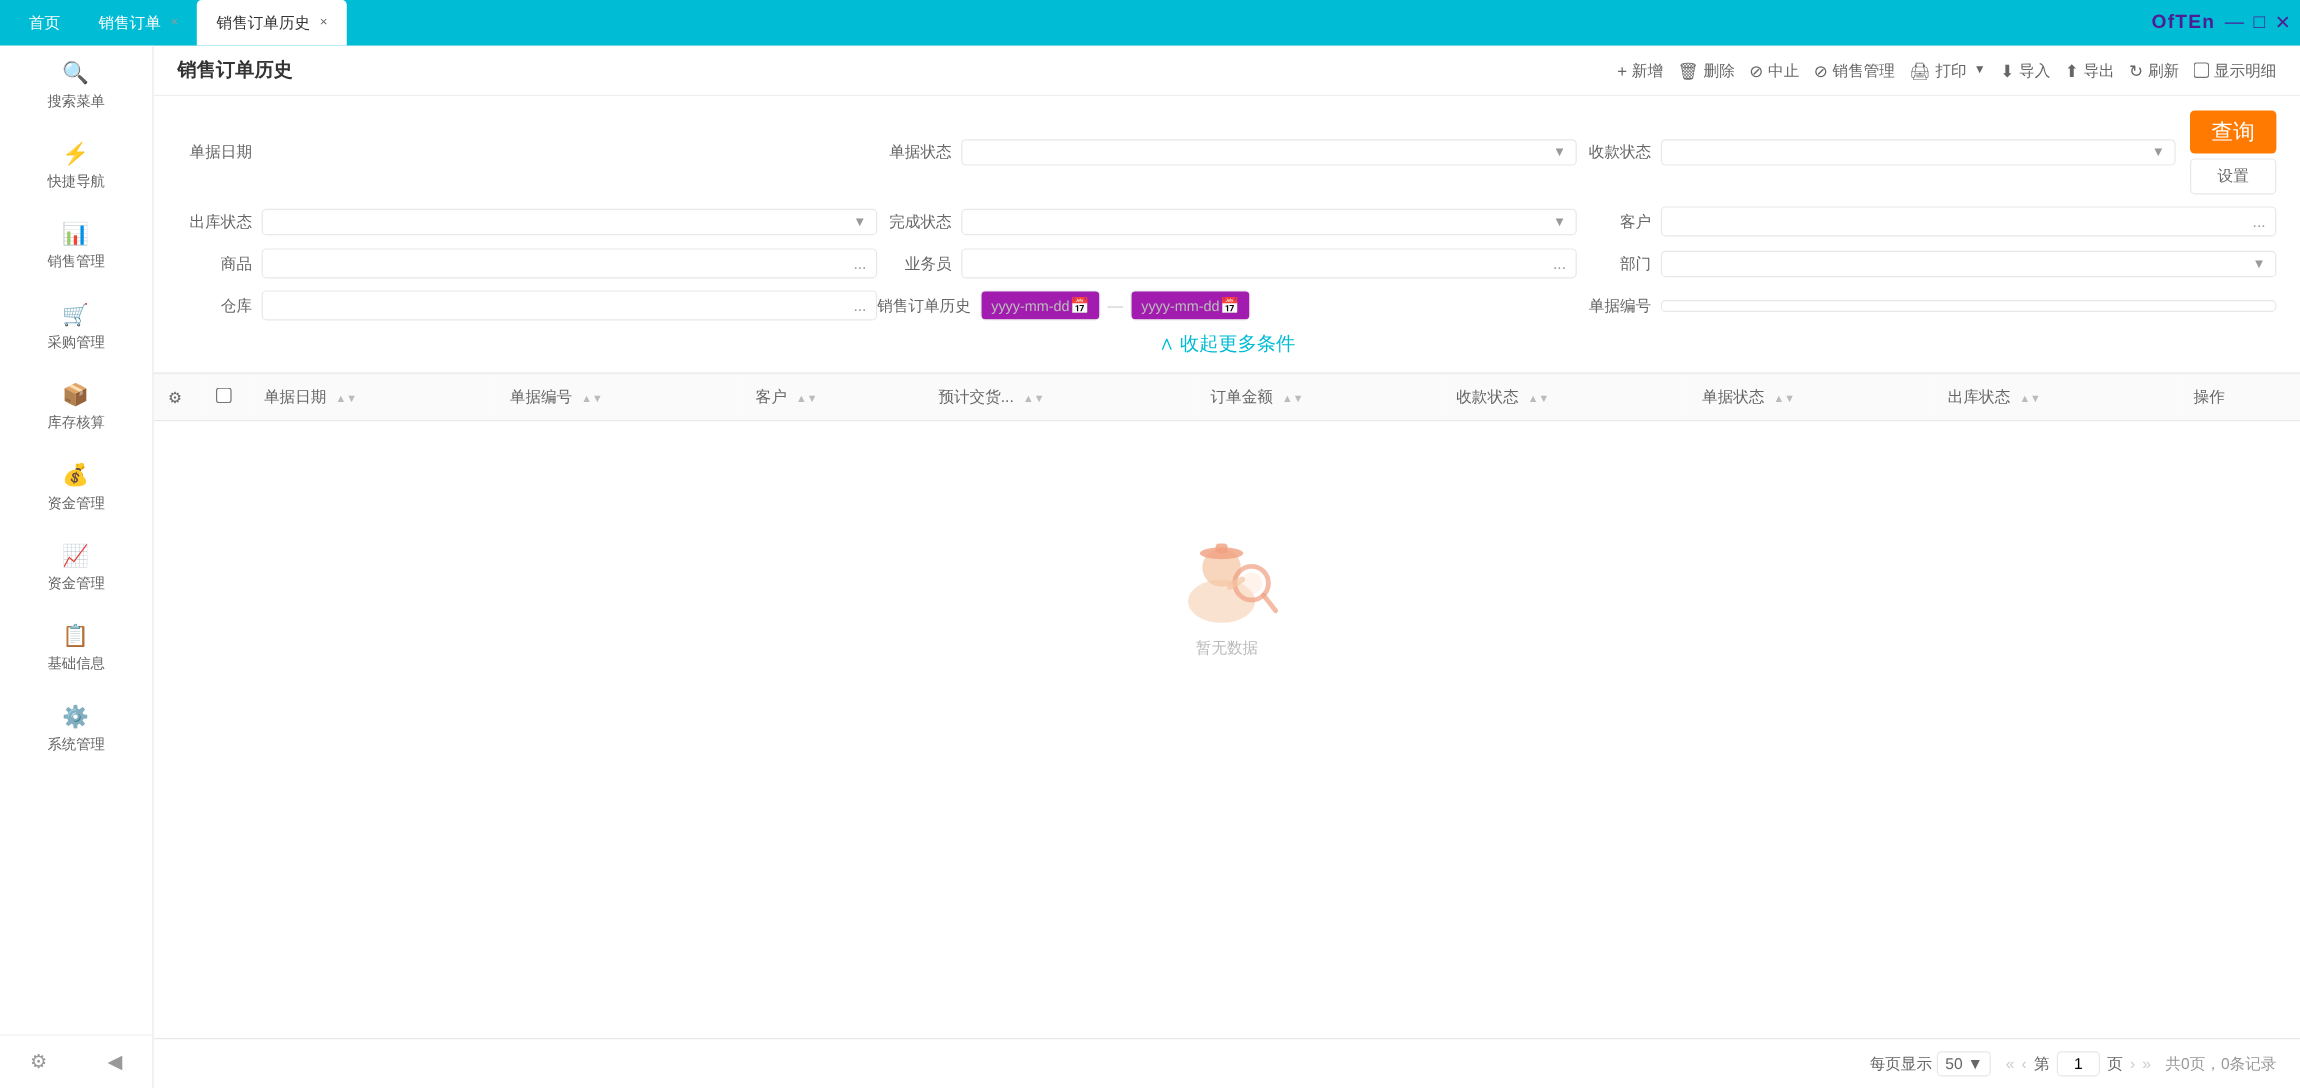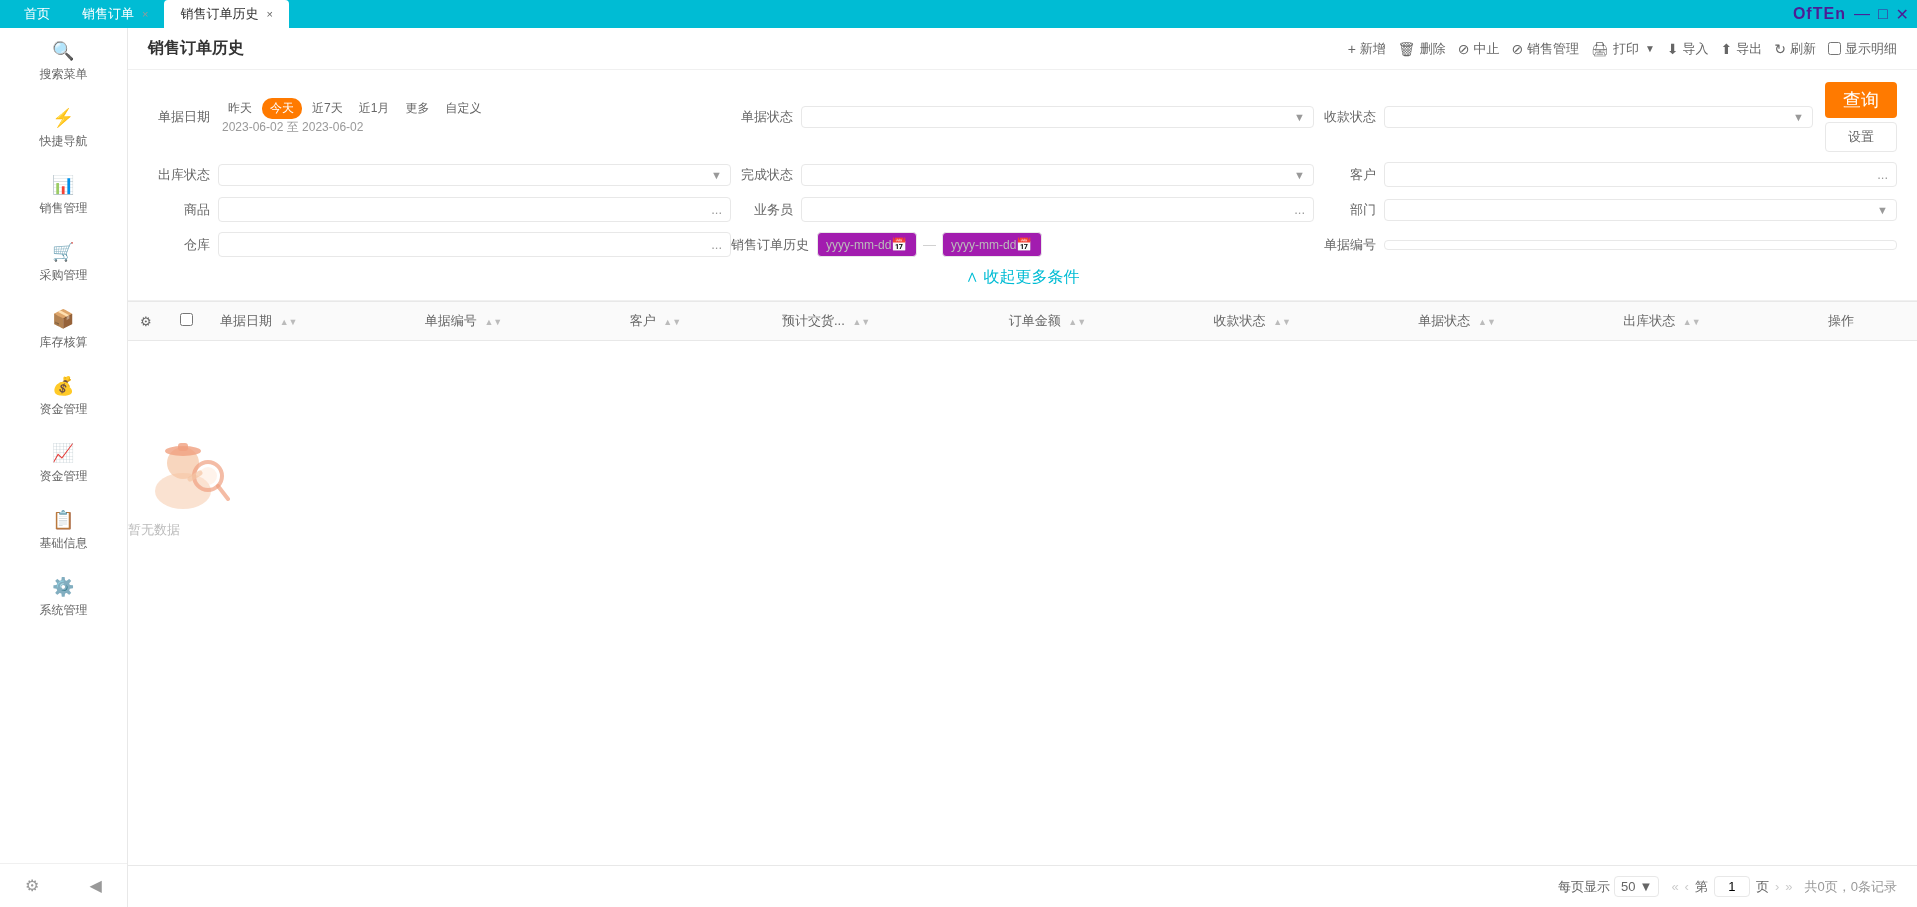--- a/index.html
+++ b/index.html
@@ -1,19 +1,19 @@
 <!DOCTYPE html>
 <html><head>
   <meta charset="utf-8">
   <style>
     * { box-sizing: border-box; margin: 0; padding: 0; }
     body { font-family: 'Microsoft YaHei', sans-serif; font-size: 13px; background: #f5f5f5; color: #333; display: flex; flex-direction: column; height: 100vh; overflow: hidden; }
 
     
-    .top-bar { background: #00bcd4; height: 28px; display: flex; align-items: center; justify-content: space-between; padding: 0 8px; flex-shrink: 0; }
+    .top-bar { background: #00bcd4; height: 38px; display: flex; align-items: center; justify-content: space-between; padding: 0 8px; flex-shrink: 0; }
     .top-bar-tabs { display: flex; align-items: center; height: 100%; }
     .tab-item { height: 100%; display: flex; align-items: center; padding: 0 16px; color: #fff; cursor: pointer; font-size: 13px; position: relative; }
     .tab-item.active { background: #fff; color: #333; border-radius: 4px 4px 0 0; }
     .tab-item .tab-close { margin-left: 8px; font-size: 11px; color: #999; cursor: pointer; }
     .tab-item.active .tab-close { color: #666; }
     .top-bar-right { display: flex; align-items: center; gap: 8px; }
     .top-bar-right span { color: #4c1d95; font-size: 16px; cursor: pointer; }
     .brand-text { color: #fff; font-size: 14px; font-weight: bold; letter-spacing: 1px; }
 
     
@@ -56,21 +56,21 @@
     
     .table-area { flex: 1; background: #fff; margin: 0; overflow: auto; }
     .data-table { width: 100%; border-collapse: collapse; }
     .data-table th { background: #fafafa; border-bottom: 1px solid #e8e8e8; border-top: 1px solid #e8e8e8; padding: 10px 12px; text-align: left; font-weight: normal; color: #666; font-size: 13px; white-space: nowrap; }
     .data-table th .sort-icons { display: inline-flex; flex-direction: column; margin-left: 4px; font-size: 9px; line-height: 1; color: #bbb; }
     .data-table td { padding: 10px 12px; border-bottom: 1px solid #f5f5f5; color: #333; font-size: 13px; }
     .th-checkbox { width: 40px; text-align: center; }
     .th-settings { width: 40px; text-align: center; }
 
     
-    .empty-state { display: flex; flex-direction: column; justify-content: center; padding: 80px 0; }
+    .empty-state { display: flex; flex-direction: column; align-items: center; justify-content: center; padding: 80px 0; }
     .empty-text { color: #bbb; font-size: 13px; }
 
     
     .table-footer { background: #fff; border-top: 1px solid #e8e8e8; padding: 10px 20px; display: flex; align-items: center; justify-content: flex-end; gap: 12px; flex-shrink: 0; }
     .page-size-select { display: flex; align-items: center; gap: 4px; font-size: 13px; color: #666; }
     .page-size-box { border: 1px solid #e8e8e8; border-radius: 4px; padding: 2px 6px; display: flex; align-items: center; gap: 4px; cursor: pointer; }
     .page-nav { display: flex; align-items: center; gap: 6px; color: #666; font-size: 13px; }
     .page-nav span { cursor: pointer; }
     .page-nav .page-input { border: 1px solid #e8e8e8; border-radius: 4px; padding: 2px 6px; width: 36px; text-align: center; font-size: 13px; }
     .page-nav .disabled { color: #ccc; cursor: not-allowed; }
@@ -196,31 +196,20 @@
         </div>
       </div>
     </div>
 
     <div class="filter-area">
 
       <div class="filter-row">
 
         <div style="display:flex;align-items:center;flex:1;">
           <span class="filter-label">单据日期</span>
-          <div style="display:flex;flex-direction:column;">
-            <div class="date-shortcuts">
-              <span class="date-shortcut">昨天</span>
-              <span class="date-shortcut active">今天</span>
-              <span class="date-shortcut">近7天</span>
-              <span class="date-shortcut">近1月</span>
-              <span class="date-shortcut">更多</span>
-              <span class="date-shortcut">自定义</span>
-            </div>
-            <span class="date-range">2023-06-02 至 2023-06-02</span>
-          </div>
         </div>
 
         <div style="display:flex;align-items:center;flex:1;">
           <span class="filter-label">单据状态</span>
           <div class="filter-select" style="flex:1;">
             <span></span>
             <span class="chevron">▼</span>
           </div>
         </div>
 

